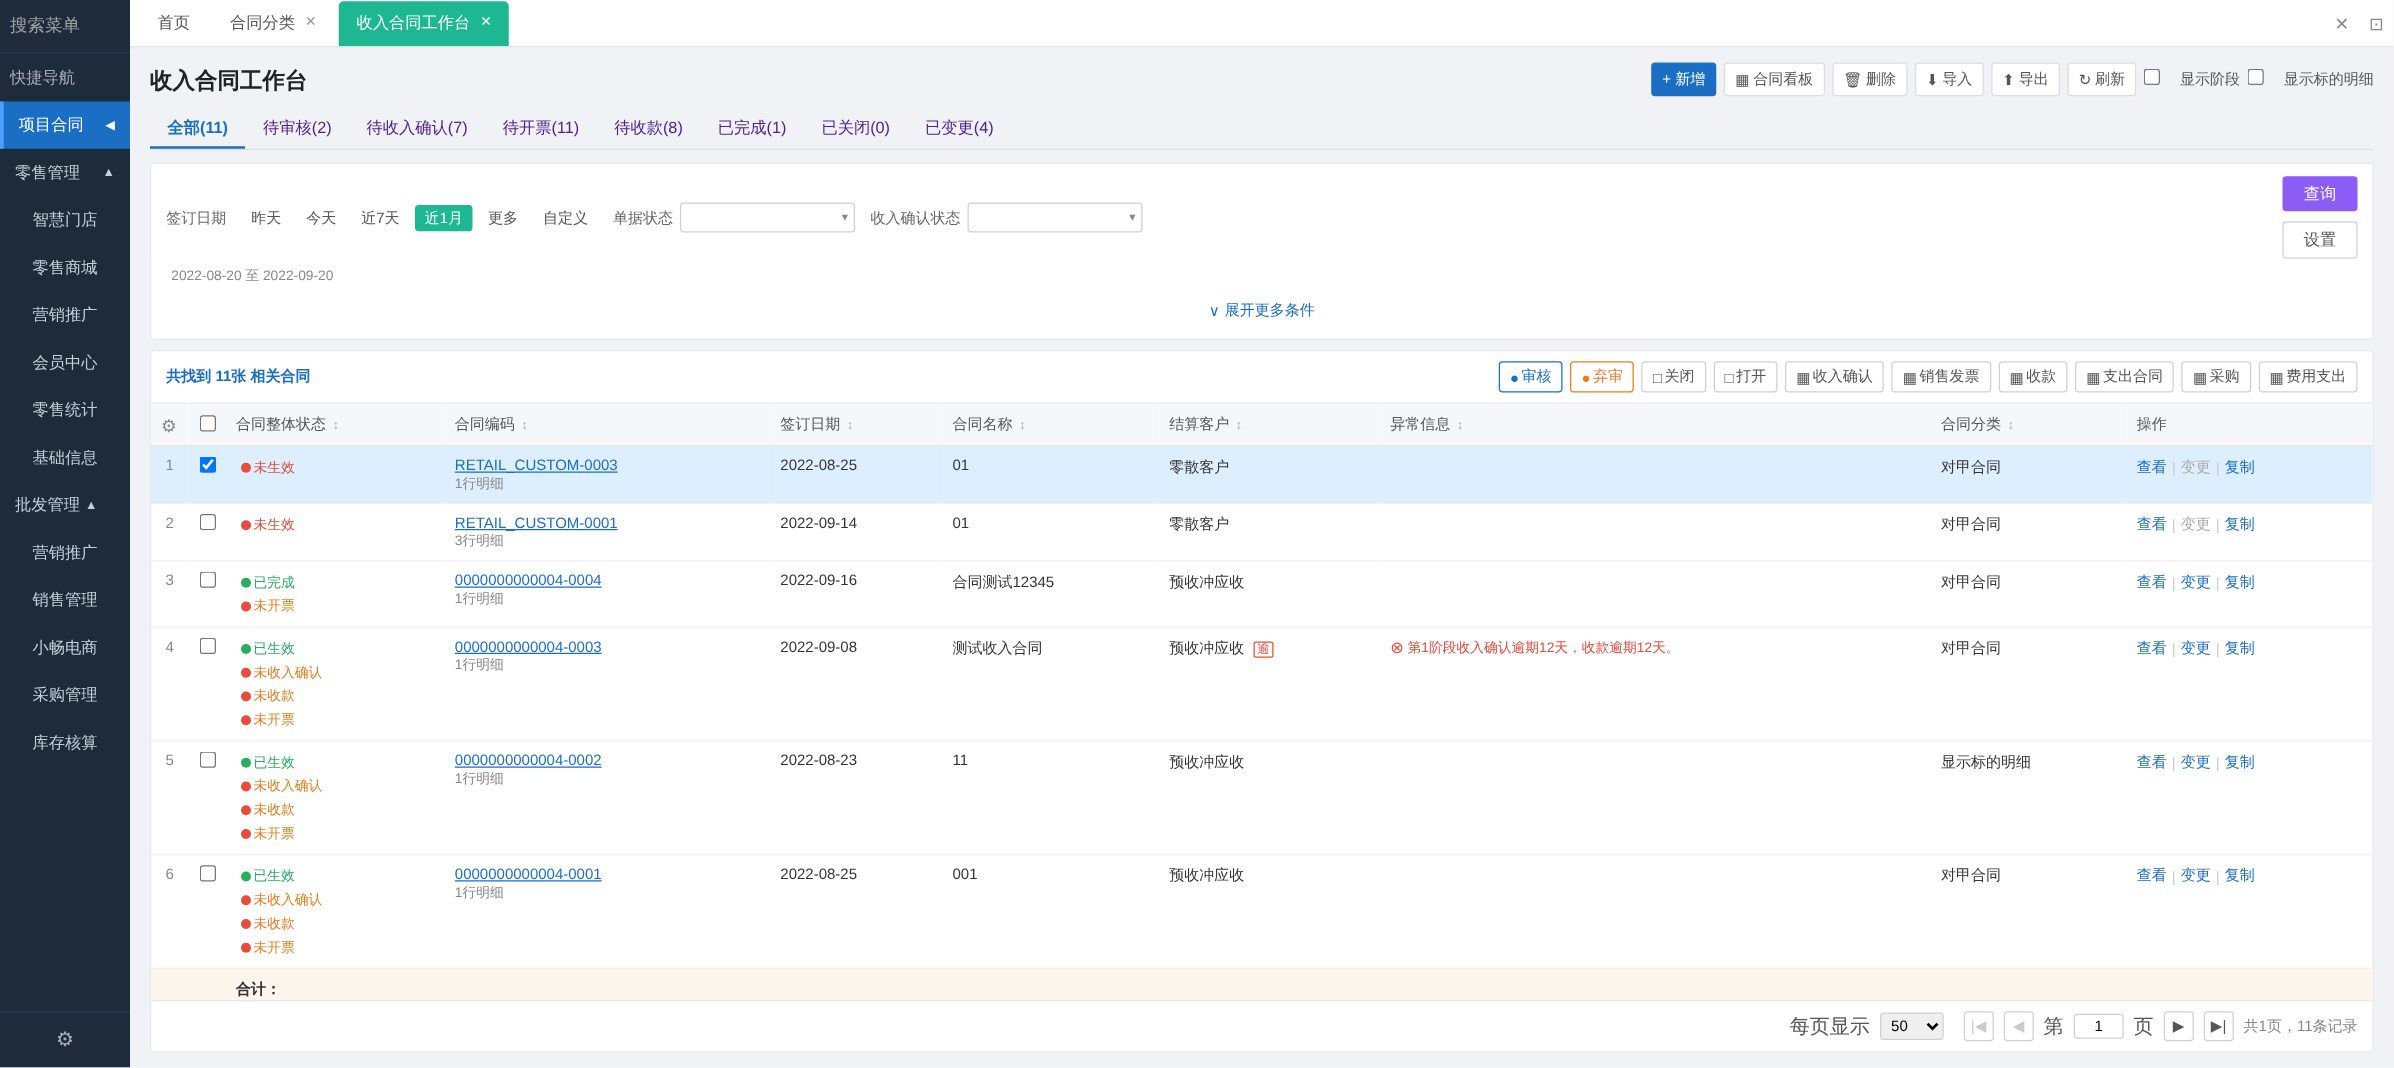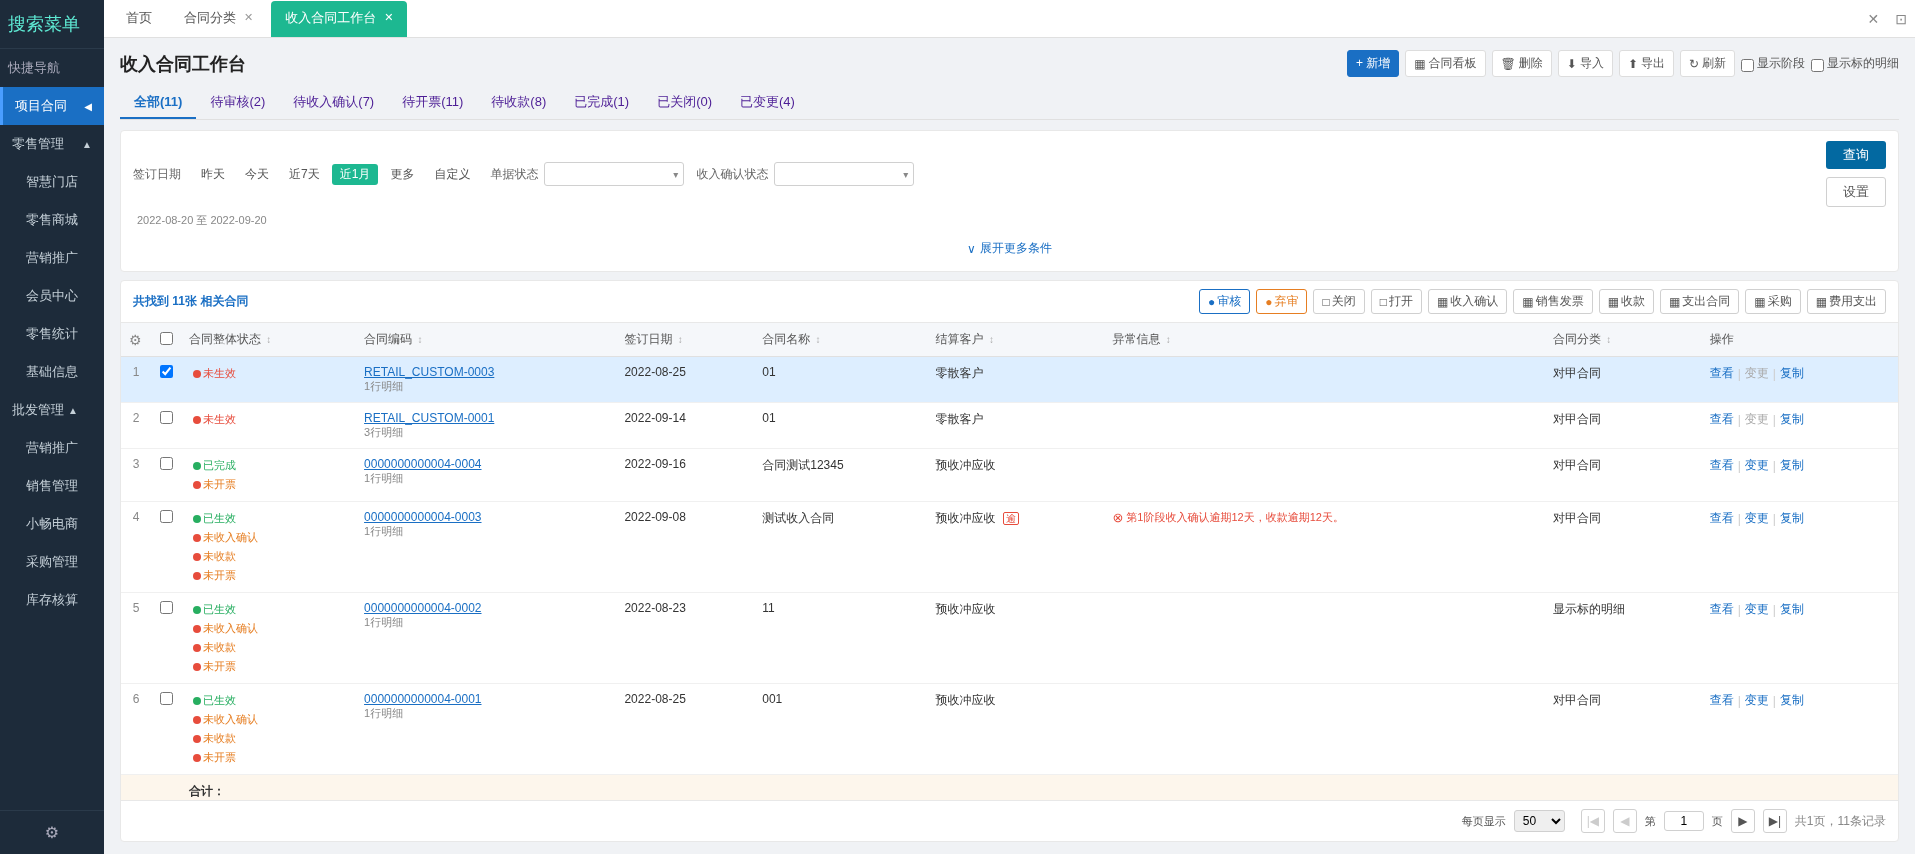--- a/index.html
+++ b/index.html
@@ -1,20 +1,20 @@
 <!DOCTYPE html>
 <html><head>
   <meta charset="utf-8">
   <style>
     * { box-sizing: border-box; margin: 0; padding: 0; }
     body { font-family: 'Microsoft YaHei', Arial, sans-serif; font-size: 12px; background: #f0f2f5; color: #333; display: flex; height: 854px; overflow: hidden; }
 
     
     .sidebar { width: 104px; background: #1d2b3a; display: flex; flex-direction: column; height: 100%; flex-shrink: 0; }
-    .sidebar-search { padding: 12px 8px; color: #5eead4; font-size: 18px; cursor: pointer; border-bottom: 1px solid #2a3a4a; }
+    .sidebar-search { padding: 12px 8px; color: #a3a3a3; font-size: 14px; cursor: pointer; border-bottom: 1px solid #2a3a4a; }
     .sidebar-nav { padding: 10px 8px; color: #aab; font-size: 13px; cursor: pointer; }
     .sidebar-items { flex: 1; overflow-y: auto; }
     .sidebar-item { padding: 12px 8px; color: #c5d0d8; font-size: 13px; cursor: pointer; text-align: center; display: flex; flex-direction: column; align-items: center; gap: 4px; }
     .sidebar-item.active { background: #1a6fc4; color: #fff; border-left: 3px solid #4a9eff; }
     .sidebar-bottom { padding: 12px 8px; color: #aab; text-align: center; cursor: pointer; border-top: 1px solid #2a3a4a; }
 
     
     .main { flex: 1; display: flex; flex-direction: column; overflow: hidden; background: #f0f2f5; }
 
     
@@ -27,41 +27,41 @@
 
     
     .page-content { flex: 1; padding: 12px 16px; overflow: hidden; display: flex; flex-direction: column; }
 
     
     .page-header { display: flex; align-items: center; justify-content: space-between; margin-bottom: 10px; }
     .page-title { font-size: 18px; font-weight: bold; color: #222; }
     .toolbar { display: flex; gap: 6px; align-items: center; flex-wrap: wrap; }
     .toolbar-btn { display: flex; align-items: center; gap: 3px; padding: 4px 8px; font-size: 12px; color: #555; cursor: pointer; background: #fff; border: 1px solid #ddd; border-radius: 3px; white-space: nowrap; }
     .toolbar-btn.primary { background: #1a6fc4; color: #fff; border-color: #1a6fc4; }
-    .toolbar-checkbox { display: flex; align-items: flex-end; gap: 3px; font-size: 12px; color: #555; cursor: pointer; }
+    .toolbar-checkbox { display: flex; align-items: flex-start; gap: 16px; font-size: 12px; color: #555; cursor: pointer; }
     .toolbar-checkbox input { margin: 0; }
 
     
     .filter-tabs { display: flex; gap: 0; margin-bottom: 10px; border-bottom: 1px solid #e0e0e0; align-items: center; }
     .filter-tab { padding: 6px 14px; font-size: 13px; cursor: pointer; color: #4c1d95; border-bottom: 2px solid transparent; }
     .filter-tab.active { color: #1a6fc4; border-bottom: 2px solid #1a6fc4; font-weight: bold; }
 
     
     .filter-area { background: #fff; padding: 10px 12px; border-radius: 4px; margin-bottom: 8px; border: 1px solid #e8e8e8; }
     .filter-row { display: flex; align-items: center; gap: 12px; flex-wrap: wrap; }
     .filter-label { font-size: 12px; color: #666; white-space: nowrap; }
     .filter-dates { display: flex; gap: 4px; align-items: center; }
     .filter-date-btn { padding: 2px 8px; font-size: 12px; cursor: pointer; color: #555; border-radius: 3px; }
     .filter-date-btn.active { background: #1db891; color: #fff; border-radius: 3px; }
     .filter-date-range { font-size: 11px; color: #888; margin-left: 4px; }
     .filter-select { display: flex; align-items: center; gap: 6px; }
     .filter-select-box { border: 1px solid #d0d0d0; border-radius: 3px; padding: 4px 24px 4px 8px; font-size: 12px; color: #555; background: #fff; appearance: none; cursor: pointer; min-width: 140px; }
     .filter-select-wrapper { position: relative; display: inline-block; }
     .filter-select-wrapper::after { content: '▾'; position: absolute; right: 6px; top: 50%; transform: translateY(-50%); font-size: 10px; color: #888; pointer-events: none; }
-    .btn-query { padding: 5px 16px; background: #0369a1; color: #fff; border: none; border-radius: 3px; font-size: 13px; cursor: pointer; }
+    .btn-query { padding: 5px 16px; background: #8b5cf6; color: #fff; border: none; border-radius: 3px; font-size: 13px; cursor: pointer; }
     .btn-setting { padding: 5px 16px; background: #fff; color: #555; border: 1px solid #d0d0d0; border-radius: 3px; font-size: 13px; cursor: pointer; margin-top: 4px; }
     .expand-more { display: flex; align-items: center; gap: 4px; font-size: 12px; color: #1a6fc4; cursor: pointer; padding: 4px 8px; }
 
     
     .table-area { flex: 1; overflow: hidden; display: flex; flex-direction: column; background: #fff; border-radius: 4px; border: 1px solid #e8e8e8; }
     .table-toolbar { display: flex; align-items: center; padding: 8px 12px; border-bottom: 1px solid #e8e8e8; gap: 8px; flex-wrap: wrap; }
     .table-count { font-size: 12px; color: #555; }
     .table-count span { color: #1a6fc4; font-weight: bold; }
     .action-btn { display: flex; align-items: center; gap: 2px; padding: 3px 8px; font-size: 12px; color: #555; cursor: pointer; border: 1px solid #d0d0d0; border-radius: 3px; background: #fff; white-space: nowrap; }
     .action-btn.review { color: #1a6fc4; border-color: #1a6fc4; }
@@ -87,21 +87,21 @@
     .circle-red { background: #e74c3c; }
     .circle-green { background: #27ae60; }
     .op-btns { display: flex; gap: 4px; align-items: center; white-space: nowrap; }
     .op-btn { color: #1a6fc4; cursor: pointer; font-size: 12px; }
     .op-sep { color: #ccc; }
     .error-info { color: #e74c3c; font-size: 11px; display: flex; align-items: flex-start; gap: 3px; }
     .error-icon { color: #e74c3c; font-size: 13px; }
 
     
     .pagination { display: flex; align-items: center; justify-content: flex-end; padding: 8px 12px; border-top: 1px solid #e8e8e8; gap: 8px; flex-shrink: 0; }
-    .pagination-label { font-size: 11px; color: #555; }
+    .pagination-label { font-size: 16px; color: #555; }
     .pagination-select { border: 1px solid #d0d0d0; border-radius: 3px; padding: 2px 4px; font-size: 12px; }
     .page-btn { width: 24px; height: 24px; display: flex; align-items: center; justify-content: center; cursor: pointer; border: 1px solid #d0d0d0; border-radius: 3px; font-size: 12px; background: #fff; color: #555; }
     .page-btn.disabled { color: #ccc; cursor: not-allowed; }
     .page-input { width: 40px; text-align: center; border: 1px solid #d0d0d0; border-radius: 3px; padding: 2px 4px; font-size: 12px; }
     .page-total { font-size: 12px; color: #888; }
 
     
     .filter-query-col { display: flex; flex-direction: column; gap: 4px; margin-left: auto; }
 
     

